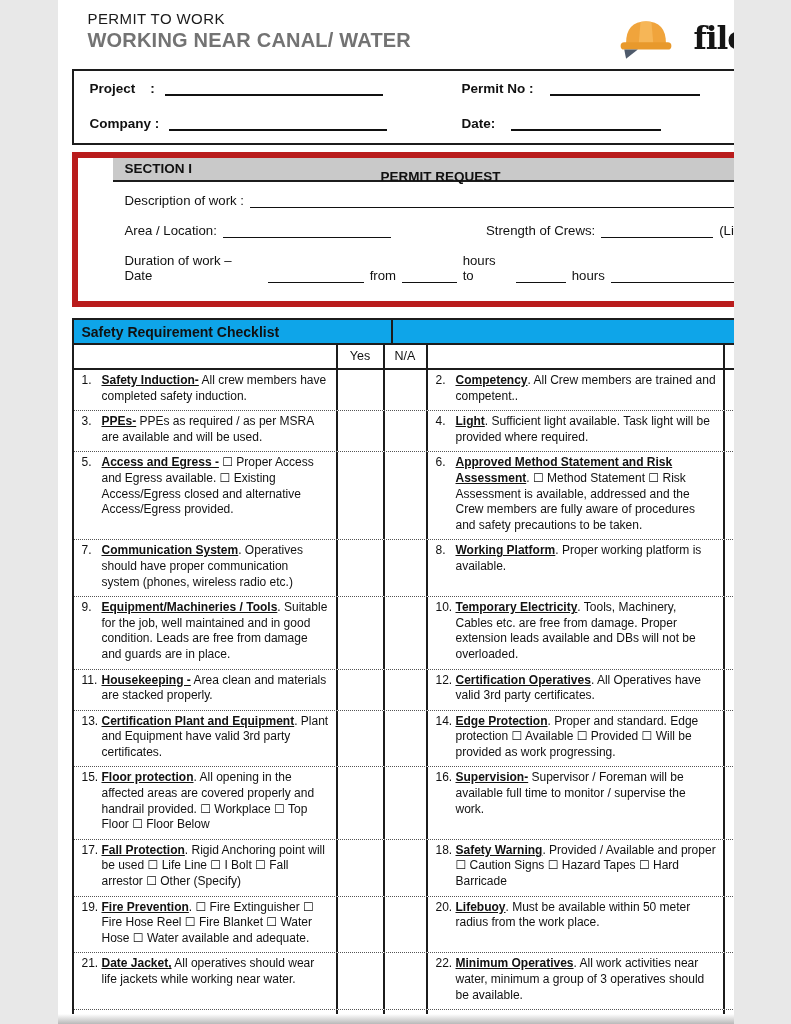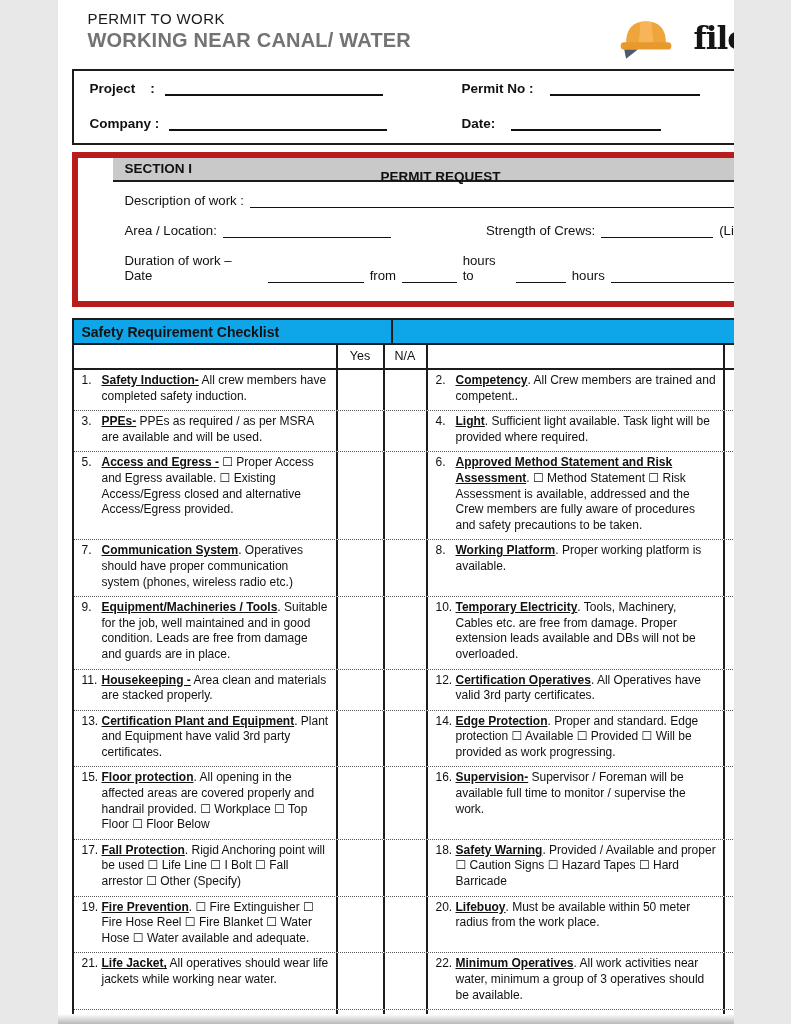--- a/index.html
+++ b/index.html
@@ -289,21 +289,21 @@
             <div class="cell c-text c-mid">
               <span class="c-num">20.</span>
               <span class="c-body"><span class="c-head">Lifebuoy</span><span>. Must be available within 50 meter radius from the work place.</span></span>
             </div>
             <div class="cell c-box"></div>
             <div class="cell c-box"></div>
           </div>
           <div class="chk-row">
             <div class="cell c-text">
               <span class="c-num">21.</span>
-              <span class="c-body"><span class="c-head">Life Jacket,</span><span> All operatives should wear life jackets while working near water.</span></span>
+              <span class="c-body"><span class="c-head">Date Jacket,</span><span> All operatives should wear life jackets while working near water.</span></span>
             </div>
             <div class="cell c-box"></div>
             <div class="cell c-box"></div>
             <div class="cell c-text c-mid">
               <span class="c-num">22.</span>
               <span class="c-body"><span class="c-head">Minimum Operatives</span><span>. All work activities near water, minimum a group of 3 operatives should be available.</span></span>
             </div>
             <div class="cell c-box"></div>
             <div class="cell c-box"></div>
           </div>

